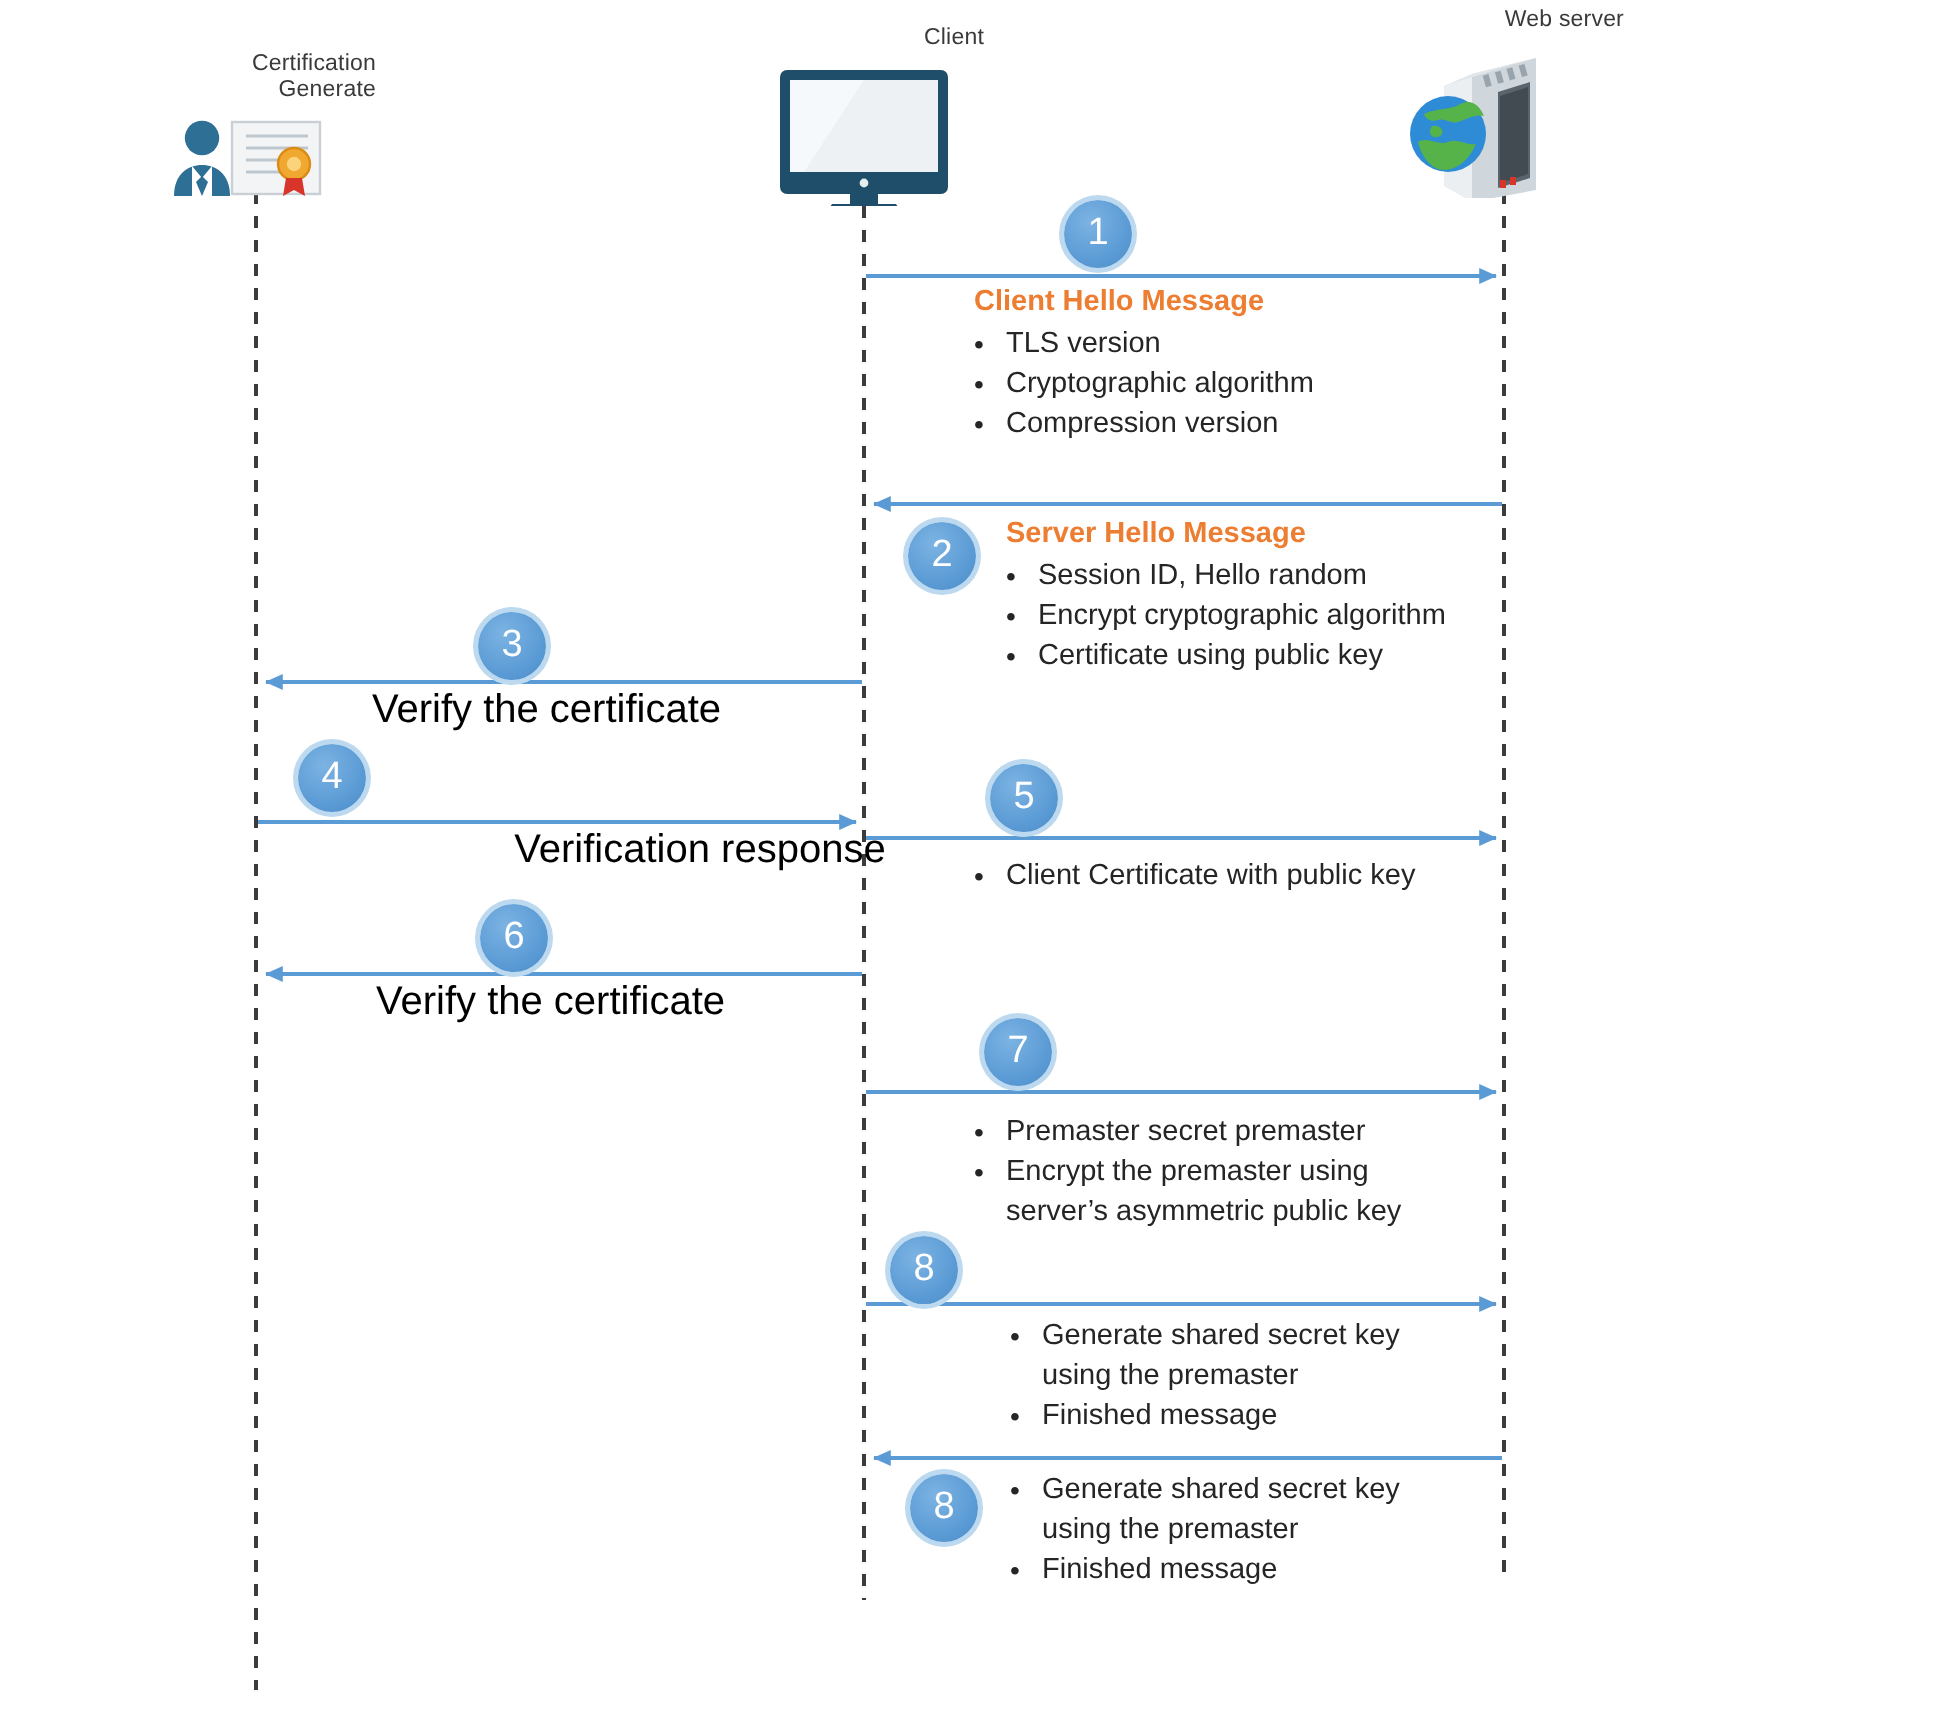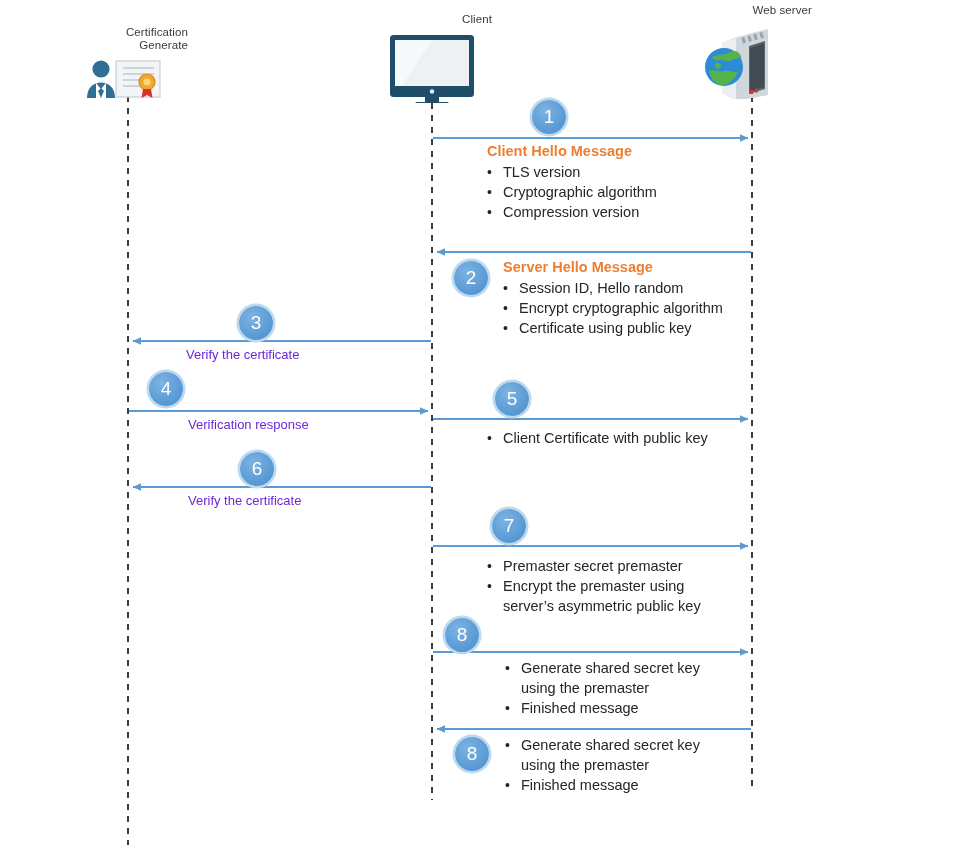--- a/index.html
+++ b/index.html
@@ -19,21 +19,21 @@
          color:#ffffff;font-size:19px;line-height:34px;text-align:center;
          font-weight:400;}
 
   
   .msg{position:absolute;}
   .msg-title{color:#ED7D31;font-weight:bold;font-size:14.5px;line-height:19px;
              margin:0 0 1px 0;white-space:nowrap;}
   .bul{display:flex;align-items:flex-start;font-size:14.5px;line-height:20px;color:#252525;}
   .bul .dot{width:16px;flex:0 0 16px;text-align:left;font-size:14px;line-height:20px;}
   .bul .txt{flex:1 1 auto;}
-  .plain{font-size:13px;line-height:20px;color:#6d28d9;white-space:nowrap;}
+  .plain{font-size:20px;line-height:20px;color:#000000;white-space:nowrap;}
 </style>
 </head>
 <body>
 
 <div class="canvas">
 
   <svg class="wire" viewBox="0 0 973 863" xmlns="http://www.w3.org/2000/svg">
     <defs>
       <marker id="arrR" markerWidth="9" markerHeight="8" refX="8.4" refY="4" orient="auto" markerUnits="userSpaceOnUse">
         <path d="M0,0 L9,4 L0,8 z" fill="#5B9BD5"></path>
@@ -172,21 +172,21 @@
       <span class="txt">Certificate using public key</span>
     </div>
   </div>
 
   <div class="badge" style="left:239px;top:306px;">3</div>
   <div class="msg" style="left:186px;top:345px;width:300px;">
     <div class="plain">Verify the  certificate</div>
   </div>
 
   <div class="badge" style="left:149px;top:372px;">4</div>
-  <div class="msg" style="left:188px;top:415px;width:300px;">
+  <div class="msg" style="left:200px;top:415px;width:300px;text-align:center;">
     <div class="plain">Verification response</div>
   </div>
 
   <div class="badge" style="left:495px;top:382px;">5</div>
   <div class="msg" style="left:487px;top:428px;width:230px;">
     <div class="bul">
       <span class="dot">•</span>
       <span class="txt">Client Certificate with public key</span>
     </div>
   </div>

